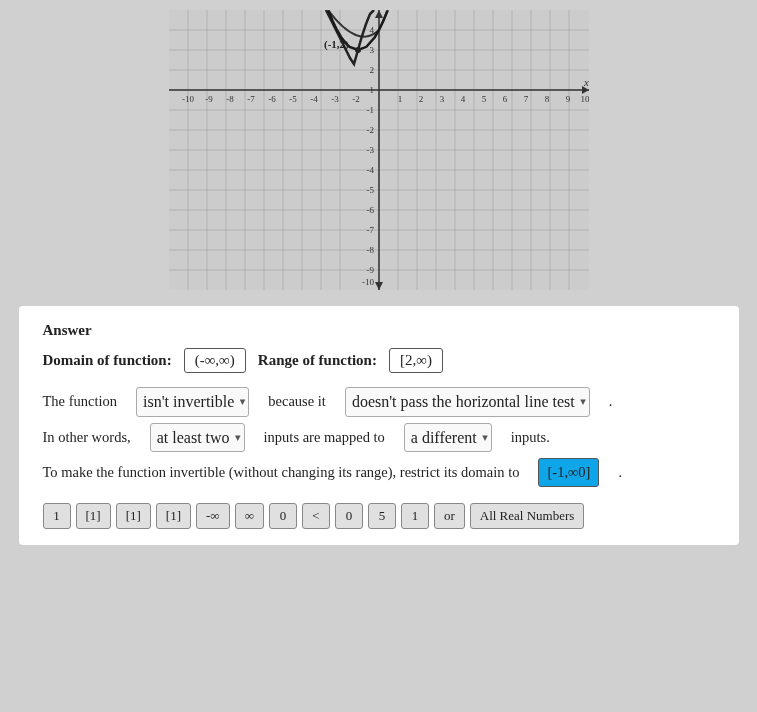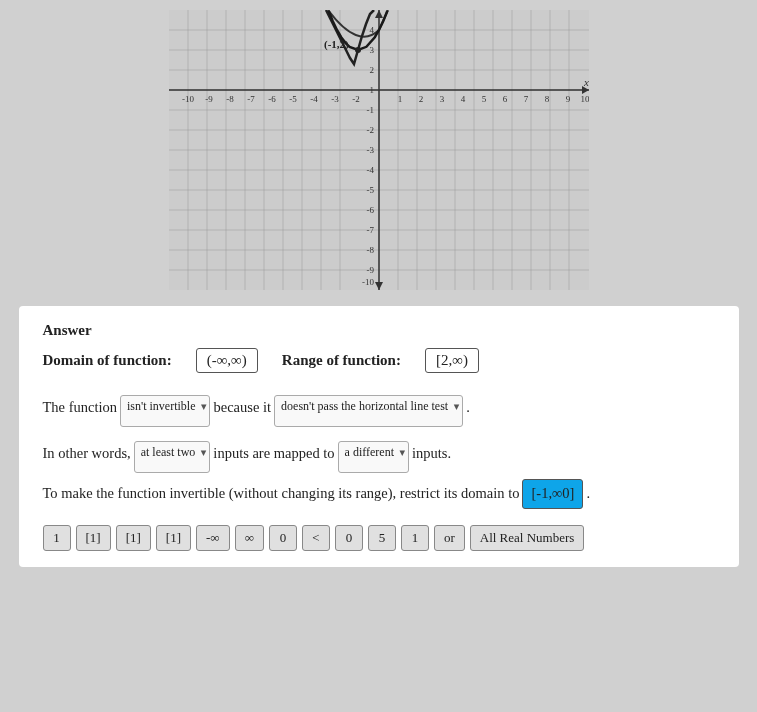--- a/index.html
+++ b/index.html
@@ -42,21 +42,21 @@
       margin-top: 6px;
     }
     .answer-title {
       font-weight: bold;
       font-size: 15px;
       margin-bottom: 9px;
     }
     .domain-range-row {
       display: flex;
       align-items: center;
-      gap: 24px;
+      gap: 12px;
       margin-bottom: 14px;
       font-size: 15px;
     }
     .label-text {
       font-weight: bold;
     }
     .box-value {
       border: 1.5px solid #555;
       border-radius: 3px;
       padding: 3px 10px;
@@ -64,36 +64,35 @@
       background: #fff;
       display: inline-block;
     }
     .sentence-row {
       font-size: 14.5px;
       margin-bottom: 6px;
       line-height: 1.6;
       display: flex;
       flex-wrap: wrap;
       align-items: center;
-      gap: 3px;
+      gap: 19px;
       text-align: center;
     }
     .dropdown-inline {
       border: 1px solid #aaa;
       border-radius: 3px;
       background: #f9f9f9;
-      padding: 1px 14px 10px 6px;
-      font-size: 12px;
+      padding: 1px 14px 1px 6px;
+      font-size: 16px;
       font-family: Georgia, serif;
       position: relative;
       display: inline-flex;
       align-items: center;
       cursor: pointer;
       min-width: 60px;
-      margin-top: 8px;
     }
     .dropdown-inline::after {
       content: '▾';
       position: absolute;
       right: 3px;
       font-size: 11px;
       color: #555;
     }
     .restrict-box {
       border: 1.5px solid #555;

